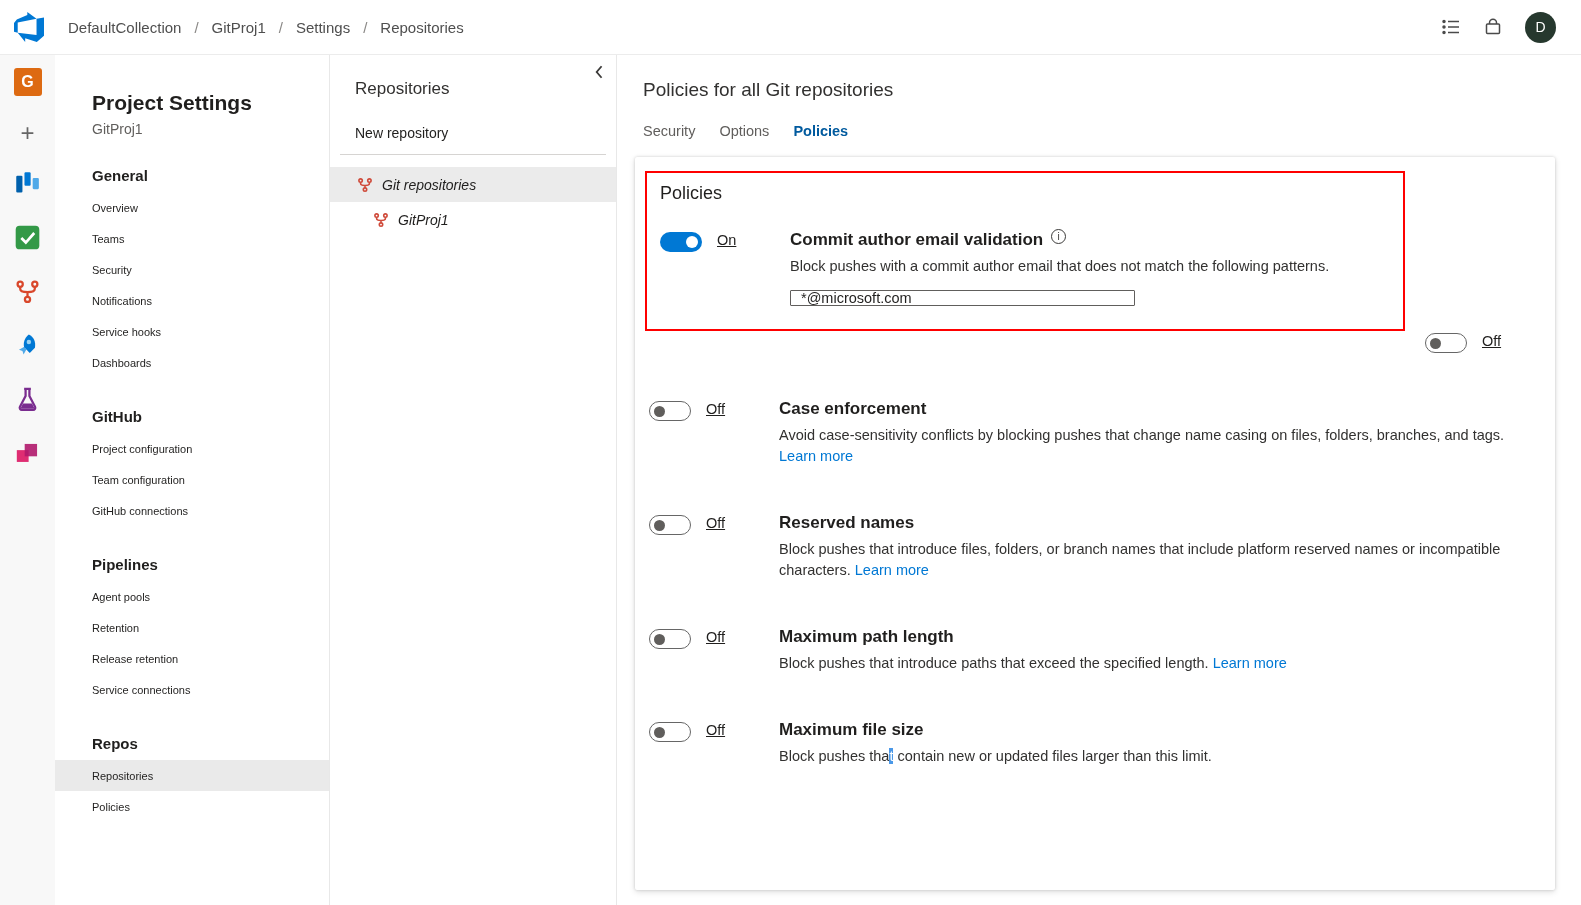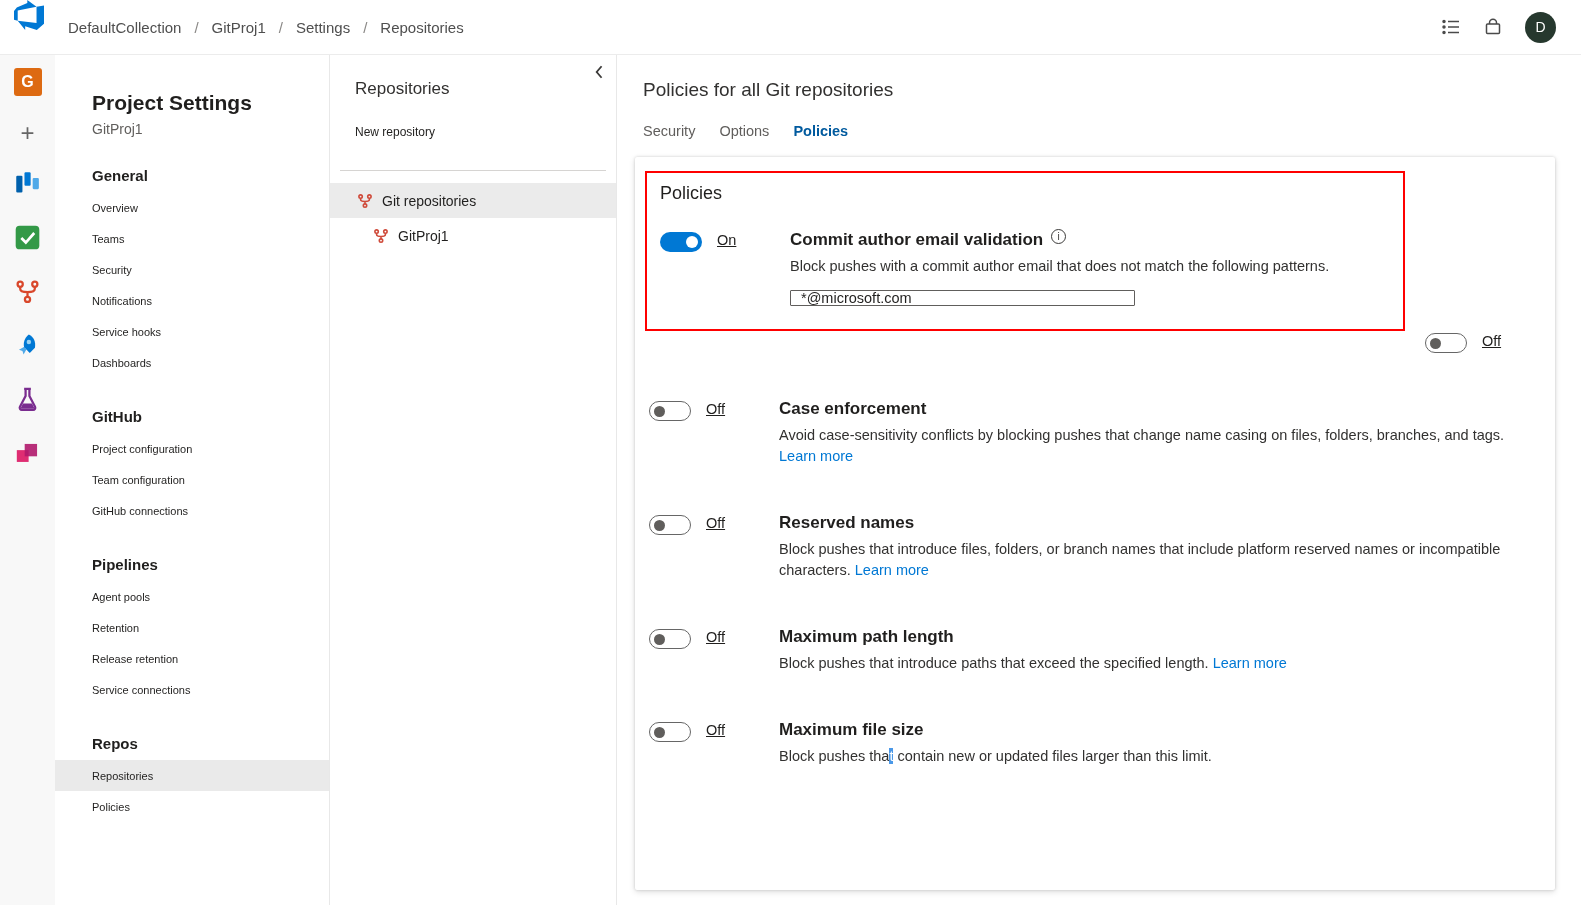--- a/index.html
+++ b/index.html
@@ -1,20 +1,20 @@
 <!DOCTYPE html>
 <html><head>
 <meta charset="utf-8">
 <style>
   * { box-sizing: border-box; margin: 0; padding: 0; }
   html,body { width:1581px; height:905px; overflow:hidden; background:#fff;
     font-family:"Liberation Sans", sans-serif; color:#201f1e; }
 
   
-  .topbar { height:55px; display:flex; padding:0 25px 0 14px;
+  .topbar { height:55px; display:flex; align-items:center; padding:0 25px 0 14px;
     background:#fff; border-bottom:1px solid #ececec; }
   .logo { width:30px; height:30px; margin-right:24px; cursor:pointer; flex:none; }
   .breadcrumb { display:flex; align-items:center; gap:13px; font-size:15px; color:#4f4f4f; }
   .crumb { cursor:pointer; }
   .crumb-sep { color:#8a8886; }
   .topbar-right { margin-left:auto; display:flex; align-items:center; gap:22px; }
   .searchbox { width:230px; height:36px; border:1px solid #c8c6c4; border-radius:2px;
     display:flex; align-items:center; padding:0 10px; gap:9px; background:#fff; }
   .searchbox input { border:none; outline:none; flex:1; font-size:15px; color:#201f1e;
     font-family:"Liberation Sans", sans-serif; }
@@ -41,24 +41,24 @@
   .sb-sub { font-size:14px; color:#605e5c; margin:0 0 12px 37px; }
   .sb-section { font-size:15px; font-weight:bold; margin:30px 0 8px 37px; color:#201f1e; }
   .sb-item { font-size:11px; padding:9.5px 0 9.5px 37px; cursor:pointer; color:#201f1e; }
   .sb-item.selected { background:#eaeaea; }
 
   
   .repo-panel { width:287px; flex:none; border-right:1px solid #e8e8e8; position:relative;
     background:#fff; }
   .collapse-btn { position:absolute; top:8px; right:8px; width:18px; height:18px; cursor:pointer; }
   .rp-title { font-size:17px; color:#323130; margin:24px 0 0 25px; }
-  .rp-new { font-size:12px; color:#201f1e; margin:26px 0 31px 25px; cursor:pointer; display:inline-block; }
+  .rp-new { font-size:14px; color:#201f1e; margin:26px 0 13px 25px; cursor:pointer; display:inline-block; }
   .rp-divider { border-bottom:1px solid #d6d4d2; margin:0 10px 12px 10px; }
   .tree-item { height:35px; display:flex; align-items:center; gap:9px; padding-left:27px;
-    font-size:14px; cursor:pointer; }
+    font-size:14px; cursor:pointer;font-style:italic; }
   .tree-item.selected { background:#ebebeb; }
   .tree-item.child { padding-left:43px; }
   .git-ic { width:16px; height:16px; flex:none; }
 
   
   .main { flex:1; background:#fff; overflow:hidden; }
   .main-title { font-size:19px; color:#323130; margin:24px 0 0 26px; }
   .tabs { display:flex; gap:24px; margin:22px 0 0 26px; font-size:14.5px; color:#605e5c; }
   .tab { cursor:pointer; padding-bottom:4px; }
   .tab.active { color:#005a9e; font-weight:bold; }

